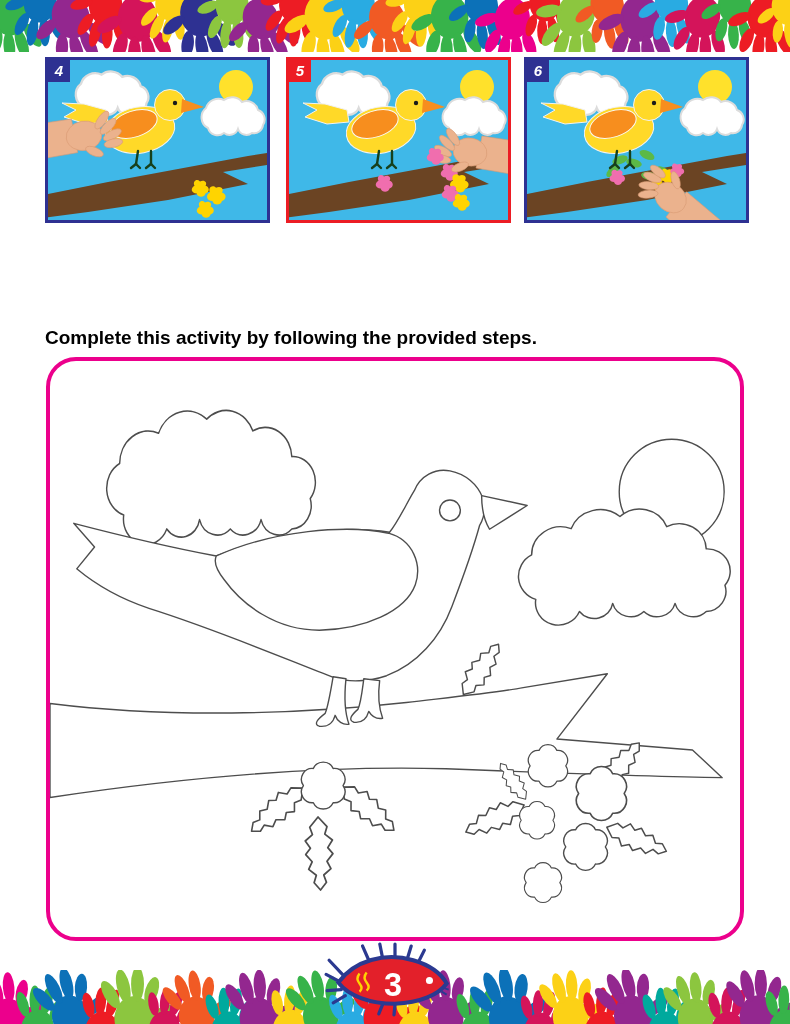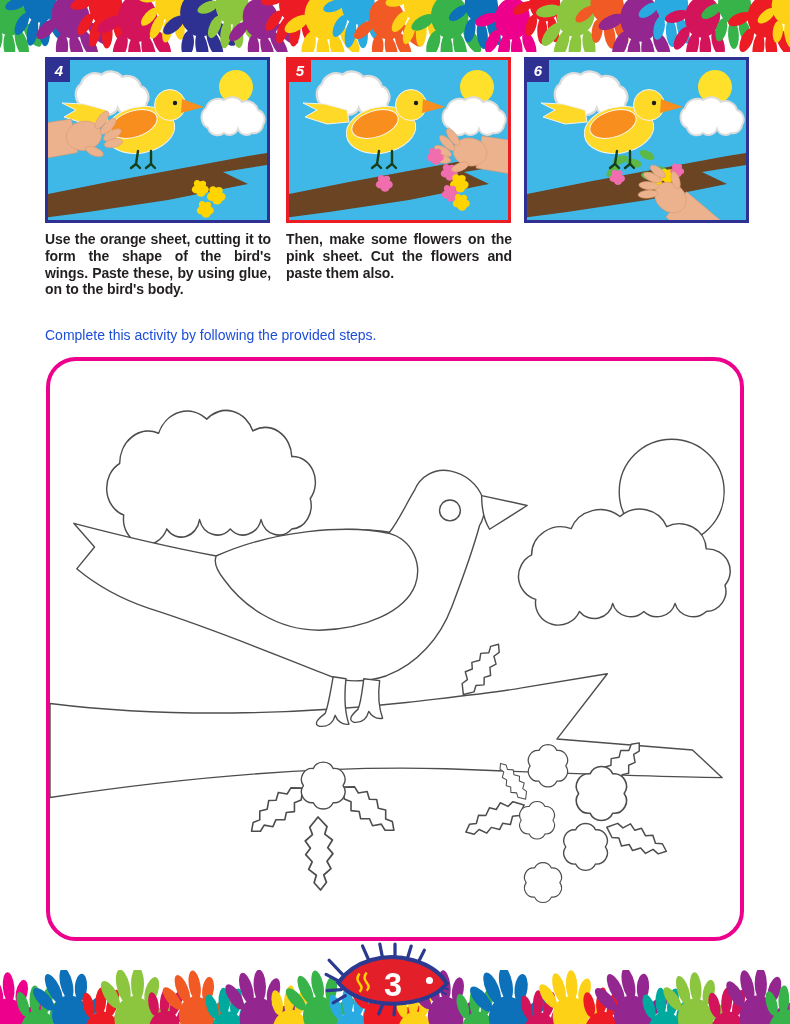--- a/index.html
+++ b/index.html
@@ -13,21 +13,21 @@
   .panel-red{border:3px solid #EC1C24;}
   .step-panel svg{display:block;width:100%;height:100%;}
   .badge{position:absolute;left:0;top:0;width:22px;height:22px;color:#fff;
          font-weight:700;font-style:italic;font-size:15px;line-height:22px;text-align:center;z-index:3;}
   .badge-blue{background:#2E3192;}
   .badge-red{background:#EC1C24;}
   .caption{position:absolute;top:231px;width:226px;font-size:14px;font-weight:700;
            line-height:1.2;color:#231F20;text-align:justify;letter-spacing:-0.1px;}
   .cap-1{left:45px;} .cap-2{left:286px;} .cap-3{left:524px;}
   .pos-1{left:45px;} .pos-2{left:286px;} .pos-3{left:524px;}
-  .heading{position:absolute;left:45px;top:327px;font-size:14px;font-weight:400;color:#1d4ed8;}
+  .heading{position:absolute;left:45px;top:327px;font-size:19px;font-weight:700;color:#000000;}
   .activity-frame{position:absolute;left:46px;top:357px;width:698px;height:584px;box-sizing:border-box;
                   border:4.5px solid #EC008C;border-radius:30px;background:#fff;overflow:hidden;}
   .activity-frame svg{display:block;width:100%;height:100%;}
   .fish{position:absolute;left:323px;top:942px;width:144px;height:76px;z-index:6;}
   .fish svg{display:block;width:100%;height:100%;}
   .fish text{font-family:"Liberation Sans",sans-serif;font-weight:700;}
 </style>
 </head>
 <body>
 
@@ -162,22 +162,20 @@
       </g>
       <use href="#pflower" fill="#F06EAE" transform="translate(90,117)"></use>
       <use href="#pflower" fill="#FFD400" transform="translate(140,116)"></use>
       <use href="#pflower" fill="#F06EAE" transform="translate(150,110) scale(0.9)"></use>
       <use href="#pflower" fill="#FFD400" transform="translate(130,124) scale(0.9)"></use>
       <use href="#pbird"></use>
       <use href="#phandL" fill="#EBB28D" stroke="#d99b74" stroke-width="0.6" transform="translate(111,217) rotate(-130)"></use>
     </svg>
   </div>
 
-  <div class="caption cap-1">Use the orange sheet, cutting it to form the shape of the bird's wings. Paste these,  by using glue, on to the bird's body.</div>
-  <div class="caption cap-2">Then, make some flowers on the pink sheet. Cut the flowers and paste them also.</div>
 
   <div class="heading">Complete this activity by following the provided steps.</div>
 
   <div class="activity-frame">
     <svg viewBox="0 0 697 582" preserveAspectRatio="none">
       <g fill="#fff" stroke="#4d4d4d" stroke-width="1.4" stroke-linejoin="round">
         <circle cx="628" cy="132" r="53"></circle>
         <use href="#cloudO" transform="translate(476,147) scale(1.05,1.02)"></use>
         <use href="#cloudO" transform="translate(60,47) scale(1.035,1.18)"></use>
         <path d="M0,346 C120,361 250,357 360,345 C412,339 452,335 478,330 L563,316 L512,382 L649,393 L679,421 C600,420 500,416 400,412 C260,408 120,423 0,441 Z"></path>

